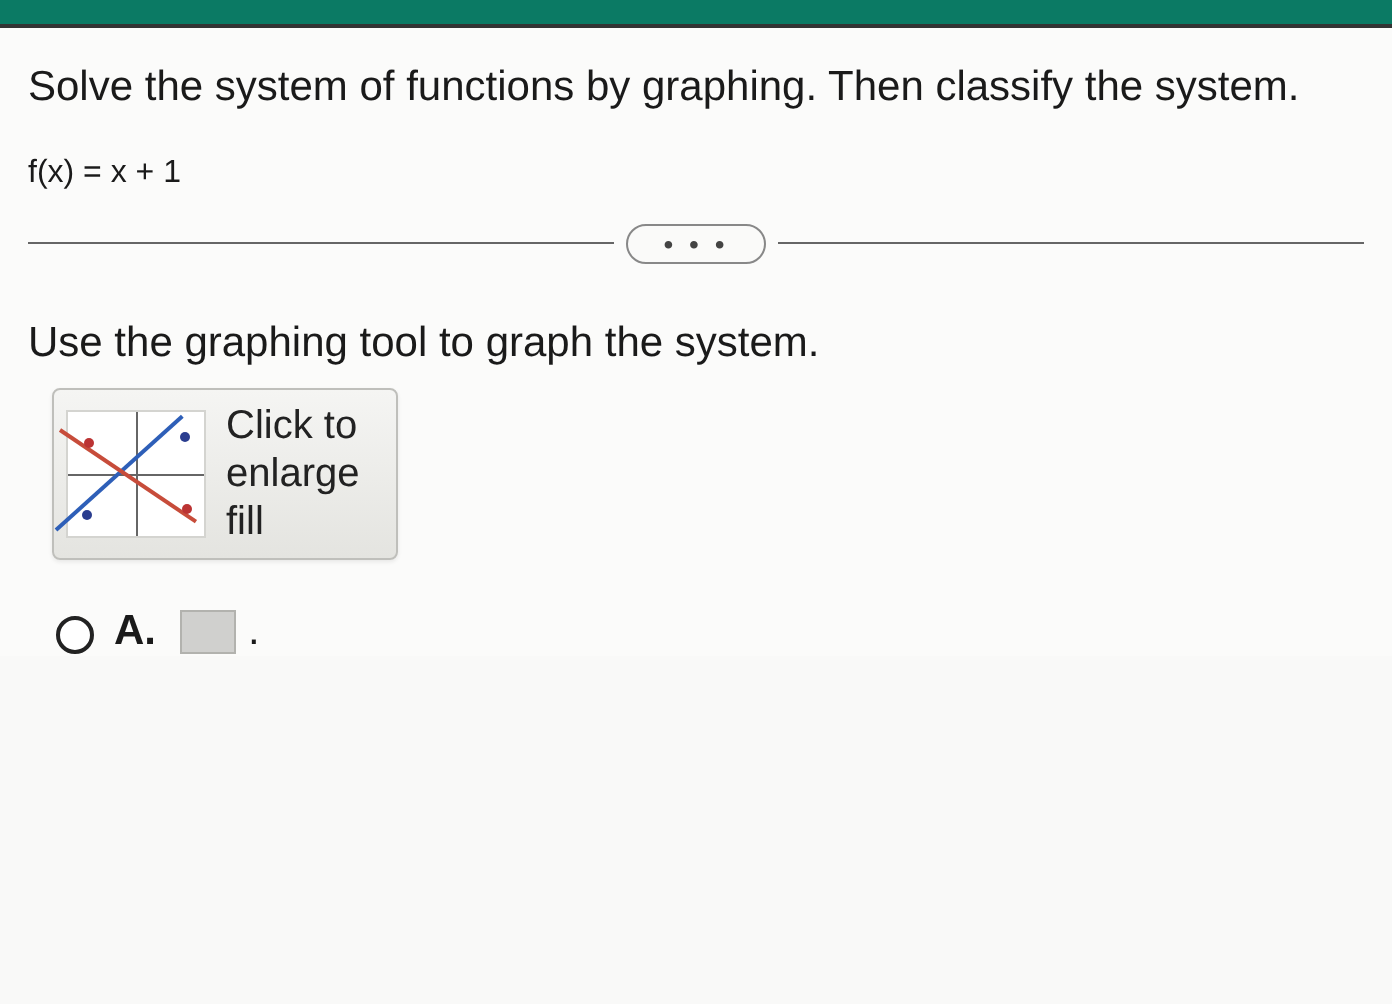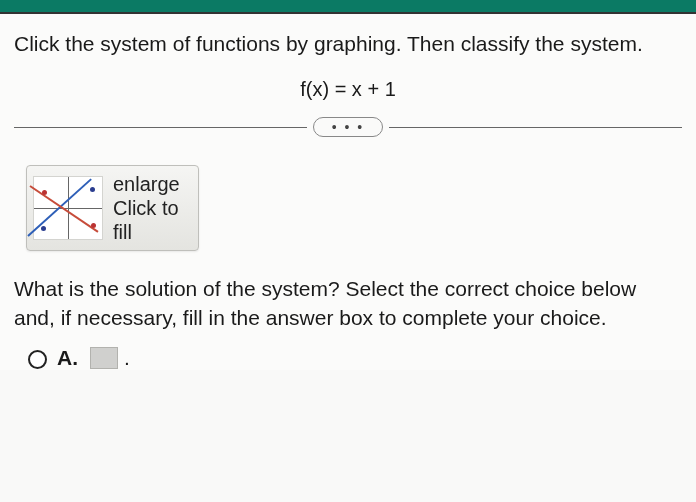--- a/index.html
+++ b/index.html
@@ -21,24 +21,23 @@
     .content {
       padding: 16px 14px 0 14px;
       background: #fbfbfa;
     }
     .question-text {
       font-size: 21px;
       line-height: 1.35;
       margin-bottom: 18px;
     }
     .equations {
-      font-size: 20px;
+      font-size: 16px;
       line-height: 1.35;
       margin-bottom: 14px;
-      text-align: center;
     }
     .divider-row {
       display: flex;
       align-items: center;
       margin: 4px 0 28px 0;
     }
     .hr-line {
       flex: 1;
       border: none;
       border-top: 1.5px solid #666;
@@ -175,52 +174,52 @@
       vertical-align: middle;
     }
   </style>
 </head>
 <body>
 
 <div class="top-bar"></div>
 
 <div class="content">
 
-  <div class="question-text">Click the system of functions by graphing. Then classify the system.</div>
+  <div class="question-text">Solve the system of functions by graphing. Then classify the system.</div>
 
   <div class="equations">
     <div>f(x) = x + 1</div>
   </div>
 
   <div class="divider-row">
     <hr class="hr-line">
     <div class="dots-pill">• • •</div>
     <hr class="hr-line">
   </div>
 
+  <div class="instruction">Use the graphing tool to graph the system.</div>
 
   <div class="graph-tool">
     <div class="graph-thumb">
       <div class="axis-v"></div>
       <div class="axis-h"></div>
       <div class="line-blue"></div>
       <div class="line-red"></div>
       <div class="dot d1"></div>
       <div class="dot d2"></div>
       <div class="dot d3"></div>
       <div class="dot d4"></div>
     </div>
     <div class="graph-label">
+      <div>Click to</div>
       <div>enlarge</div>
-      <div>Click to</div>
       <div>fill</div>
     </div>
   </div>
 
-  <div class="solution-q">What is the solution of the system? Select the correct choice below and, if necessary, fill in the answer box to complete your choice.</div>
 
   <div class="choice-row">
     <div class="radio"></div>
     <div class="choice-body">
       <div class="choice-line1">
         <span class="choice-letter">A.</span>
         <span class="answer-box"></span>
         <span>.</span>
       </div>
     </div>

